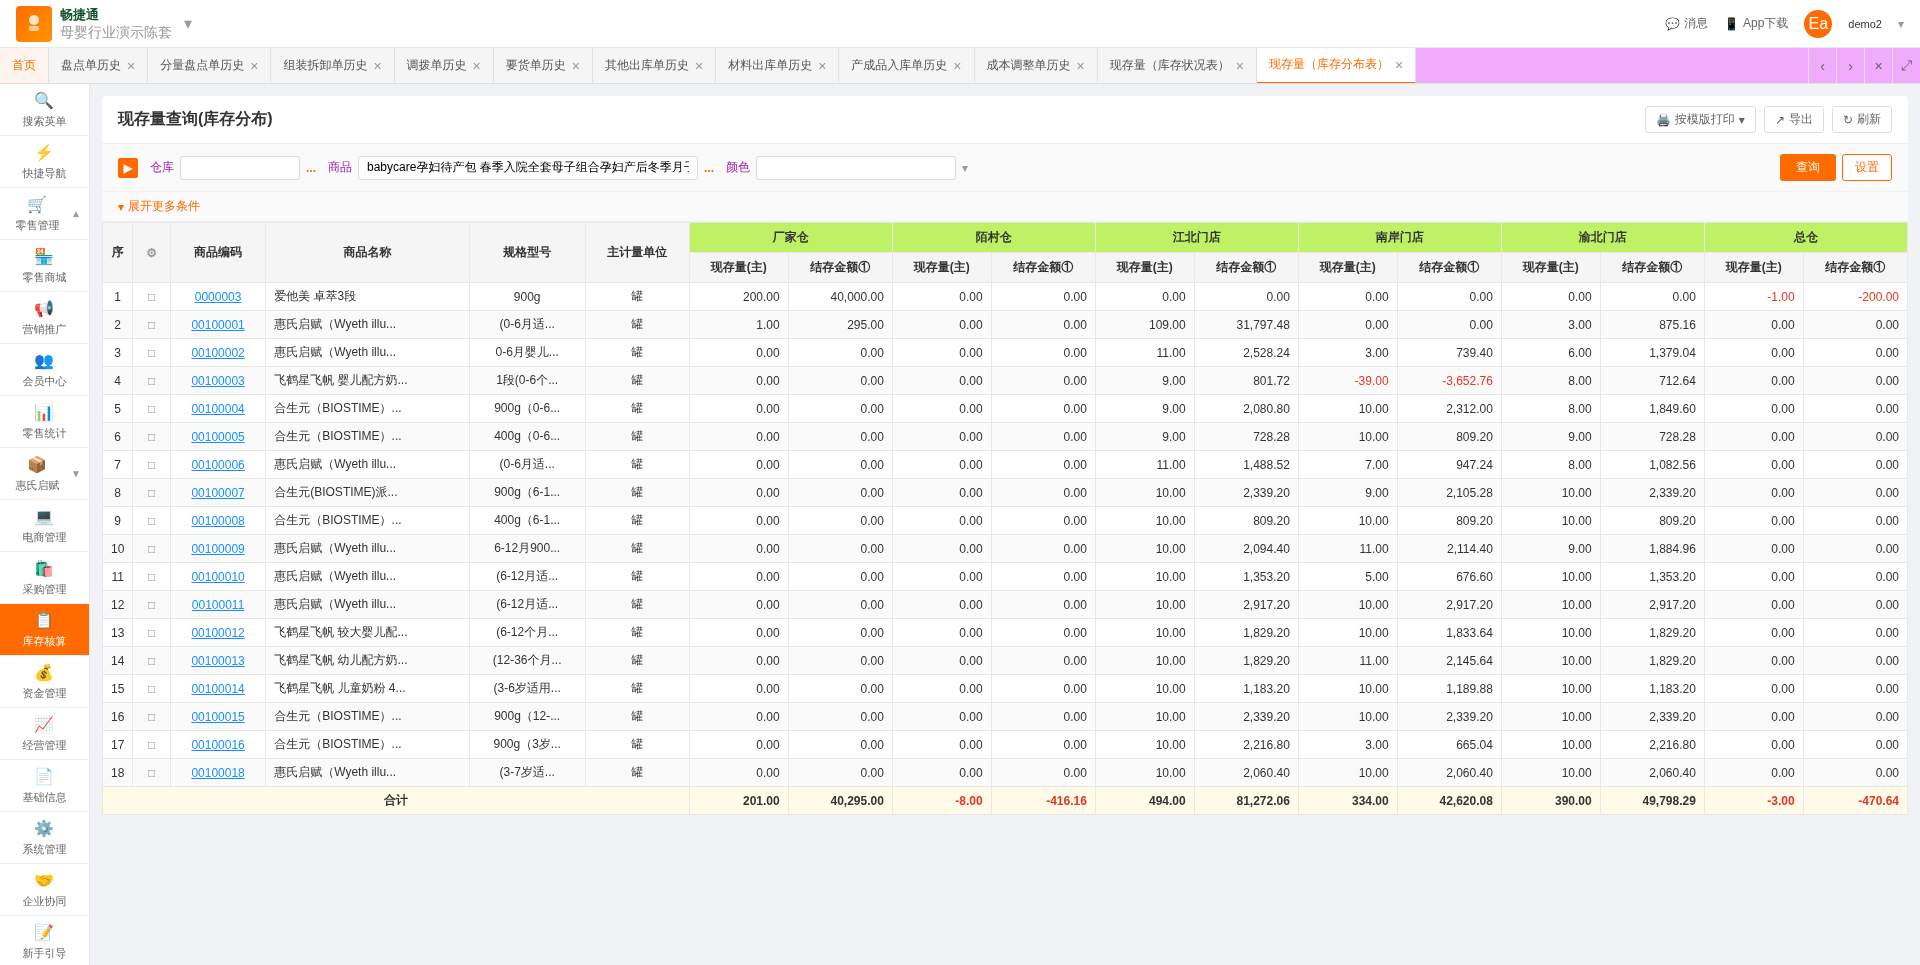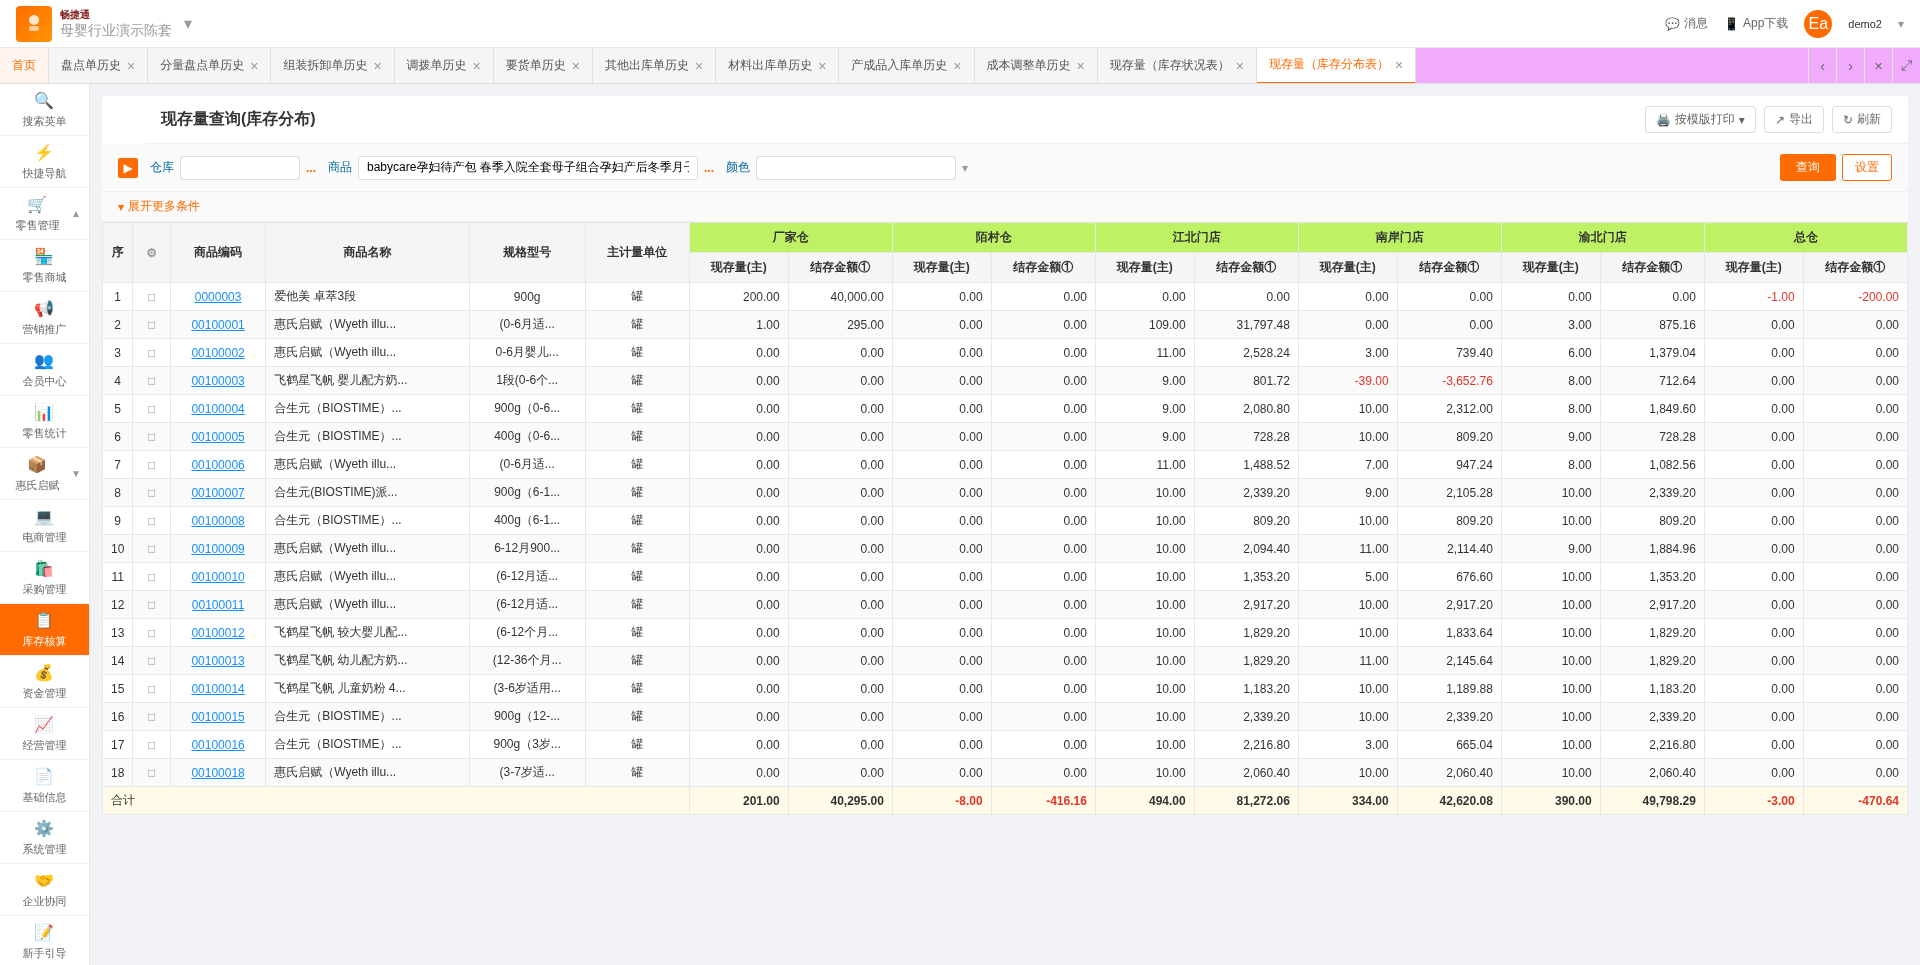--- a/index.html
+++ b/index.html
@@ -23,21 +23,21 @@
       align-items: center;
       gap: 8px;
     }
     .logo-img {
       width: 36px; height: 36px;
       background: linear-gradient(135deg, #ff6b00, #ff9500);
       border-radius: 4px;
       display: flex; align-items: center; justify-content: center;
       color: #fff; font-size: 10px; font-weight: bold;
     }
-    .logo-text { font-size: 10px; font-weight: bold; color: #7f1d1d; }
+    .logo-text { font-size: 13px; font-weight: bold; color: #14532d; }
     .header-right {
       display: flex;
       align-items: center;
       gap: 16px;
     }
     .header-icon-btn {
       display: flex; align-items: center; gap: 4px;
       cursor: pointer; color: #666; font-size: 12px;
     }
     .avatar {
@@ -137,21 +137,20 @@
       padding: 0;
     }
 
     
     .page-header {
       display: flex;
       align-items: center;
       justify-content: space-between;
       padding: 10px 16px;
       border-bottom: 1px solid #f0f0f0;
-      margin-left: 43px;
     }
     .page-title {
       font-size: 16px;
       font-weight: bold;
       color: #333;
     }
     .page-actions {
       display: flex;
       gap: 8px;
       align-items: center;
@@ -183,21 +182,21 @@
       border-radius: 2px;
       display: flex; align-items: center; justify-content: center;
       color: #fff; cursor: pointer; font-size: 12px; flex-shrink: 0;
     }
     .search-field {
       display: flex;
       align-items: center;
       gap: 6px;
     }
     .search-label {
-      color: #0369a1;
+      color: #a21caf;
       white-space: nowrap;
       font-size: 12px;
     }
     .search-input {
       border: 1px solid #ddd;
       border-radius: 3px;
       padding: 4px 8px;
       font-size: 12px;
       outline: none;
       width: 120px;
@@ -853,21 +852,21 @@
               <td class="text-right">10.00</td>
               <td class="text-right">2,060.40</td>
               <td class="text-right">10.00</td>
               <td class="text-right">2,060.40</td>
               <td class="text-right">10.00</td>
               <td class="text-right">2,060.40</td>
               <td class="text-right">0.00</td>
               <td class="text-right">0.00</td>
   </tr>
             <tr class="summary-row">
-  <td colspan="6" class="summary-td" style="text-align:left;font-weight:normal;">合计</td>
+  <td colspan="6" class="summary-td" style="text-align:center;font-weight:bold;">合计</td>
   <td class="text-right summary-td">201.00</td>
               <td class="text-right summary-td">40,295.00</td>
               <td class="text-red text-right summary-td">-8.00</td>
               <td class="text-red text-right summary-td">-416.16</td>
               <td class="text-right summary-td">494.00</td>
               <td class="text-right summary-td">81,272.06</td>
               <td class="text-right summary-td">334.00</td>
               <td class="text-right summary-td">42,620.08</td>
               <td class="text-right summary-td">390.00</td>
               <td class="text-right summary-td">49,798.29</td>

